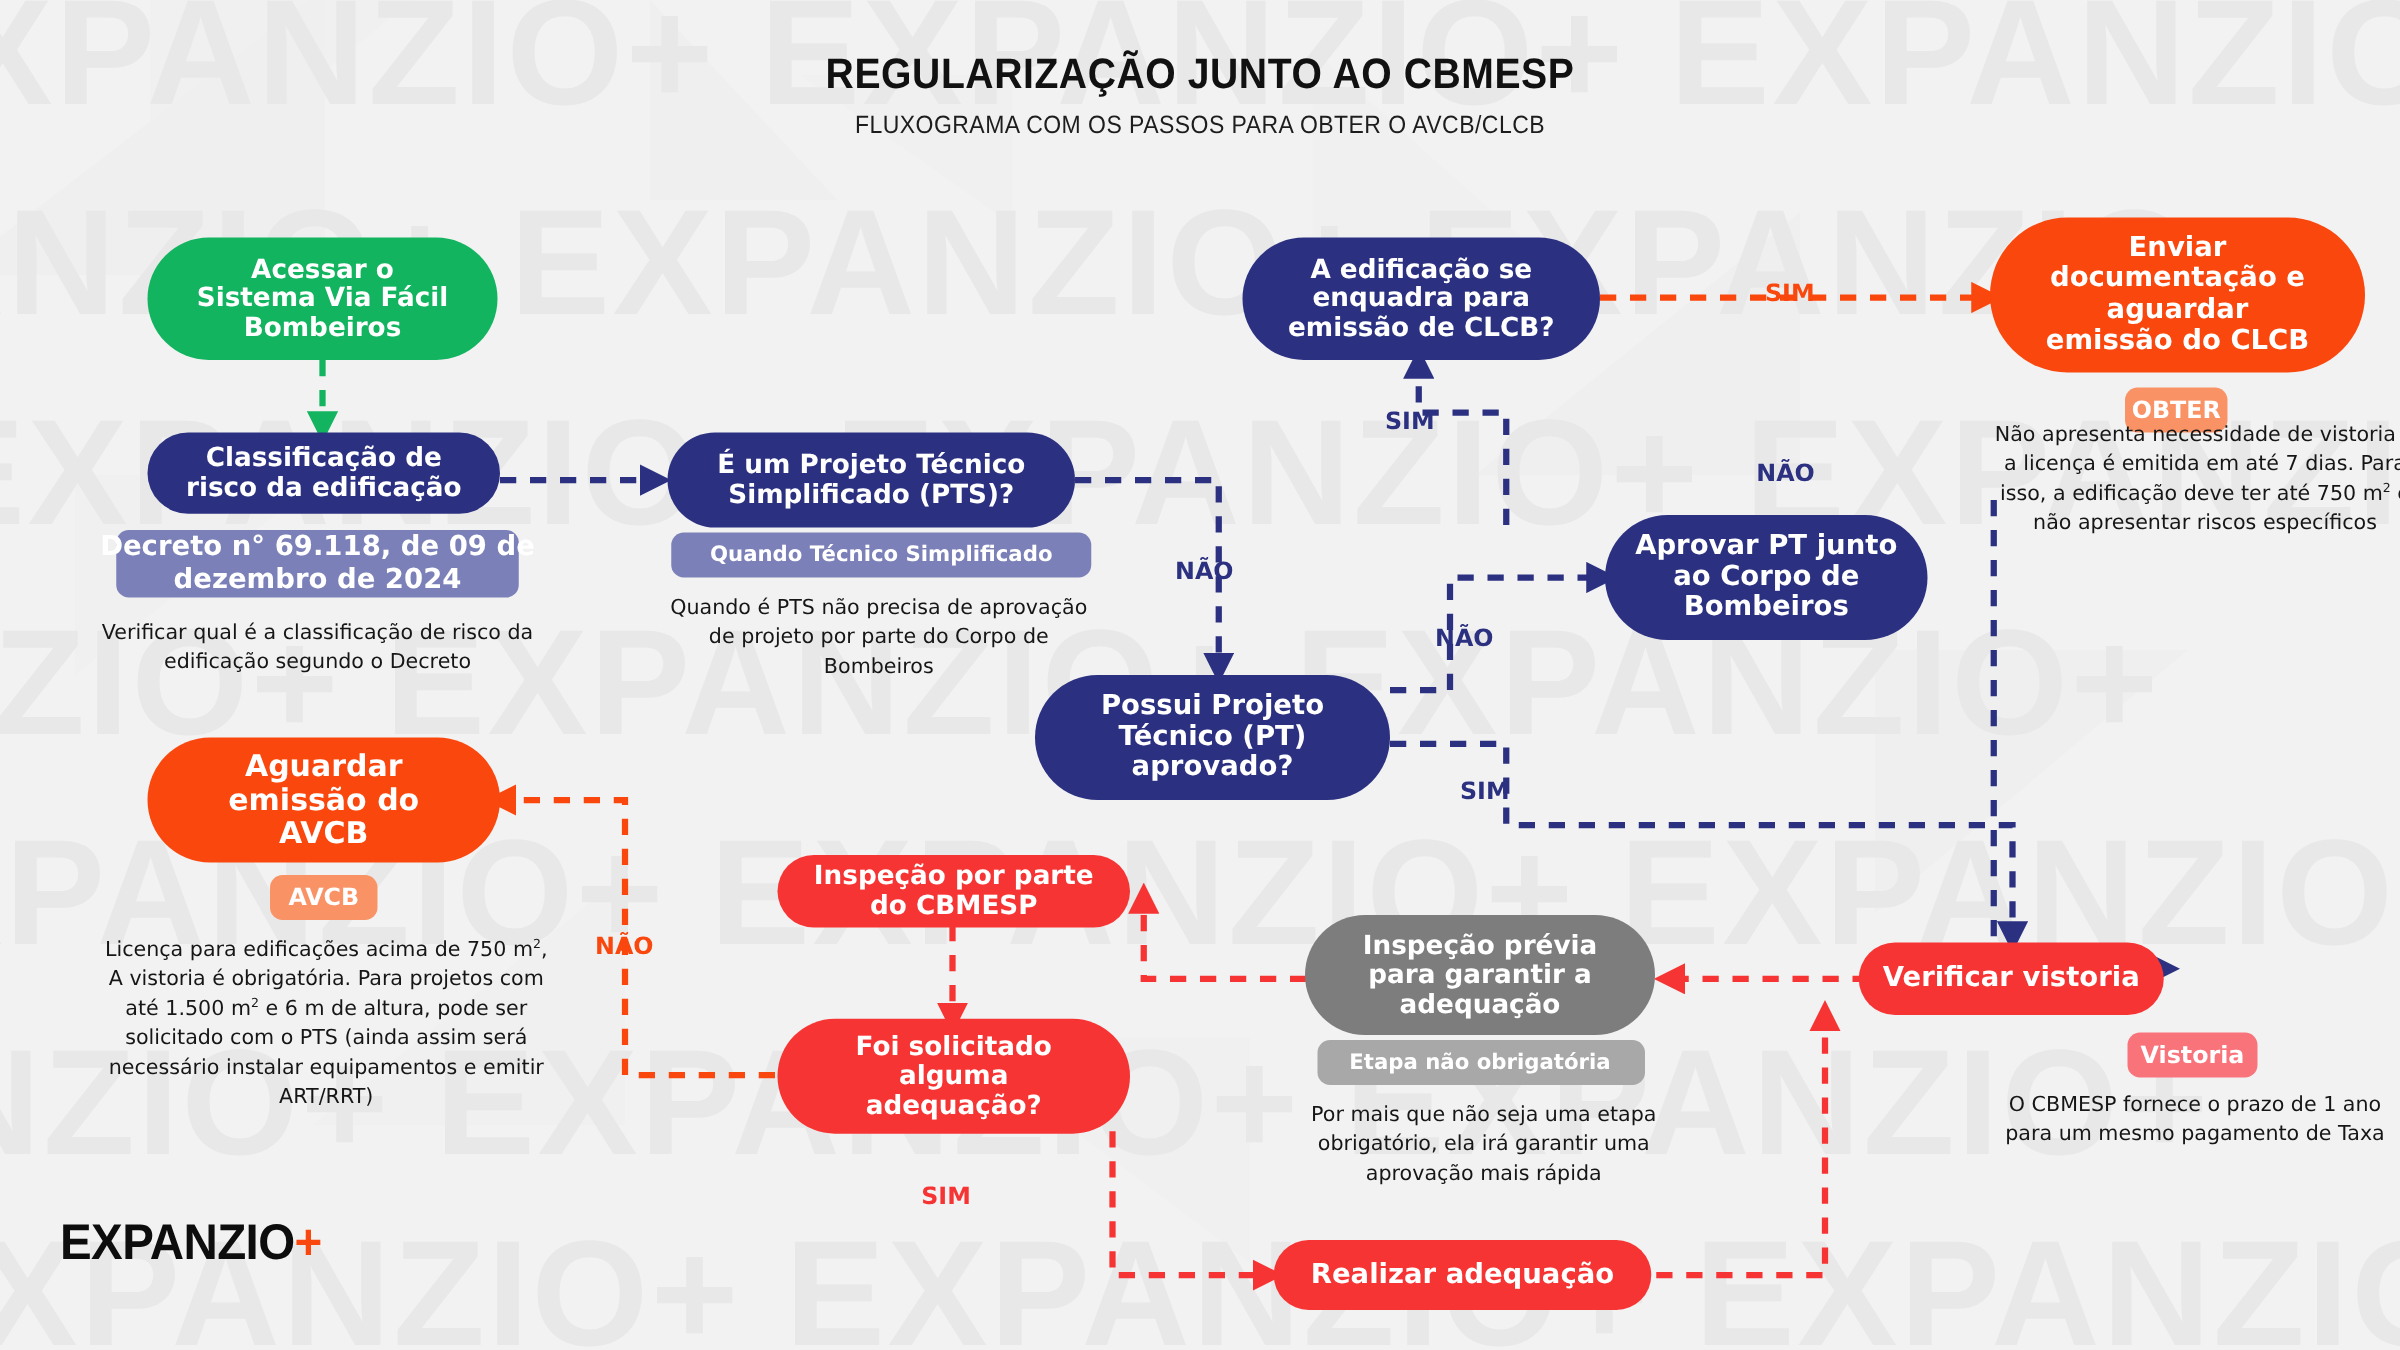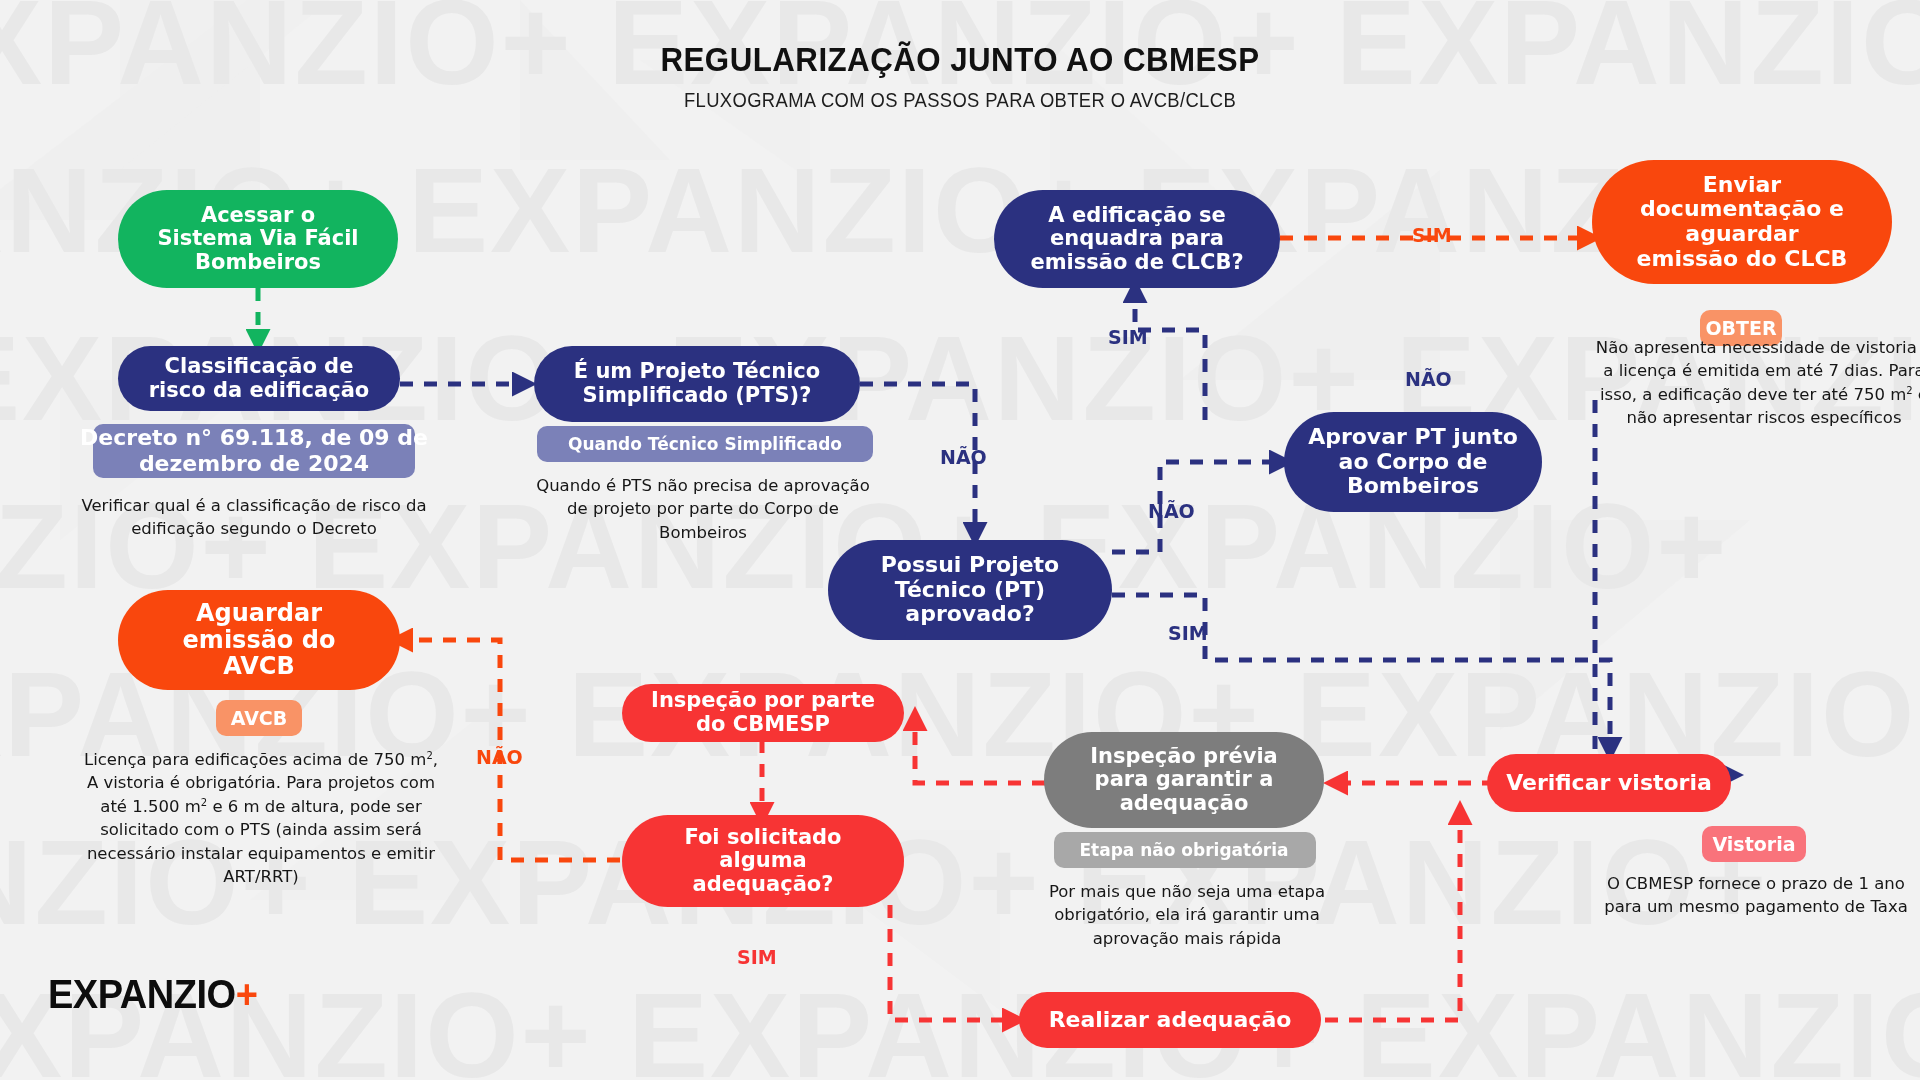--- a/index.html
+++ b/index.html
@@ -272,21 +272,21 @@
   </div>
 
   <div class="node navy" style="left:994px;top:190px;width:286px;height:98px;font-size:21px;">
     <span>A edificação se<br>enquadra para<br>emissão de CLCB?</span>
   </div>
 
   <div class="node navy" style="left:828px;top:540px;width:284px;height:100px;font-size:22px;">
     <span>Possui Projeto<br>Técnico (PT)<br>aprovado?</span>
   </div>
 
-  <div class="node orange" style="left:1592px;top:160px;width:300px;height:124px;font-size:22px;">
+  <div class="node orange" style="left:1592px;top:174px;width:300px;height:124px;font-size:22px;">
     <span>Enviar<br>documentação e<br>aguardar<br>emissão do CLCB</span>
   </div>
 
   <div class="badge peach" style="left:1700px;top:310px;width:82px;height:36px;font-size:19px;">
     <span>OBTER</span>
   </div>
 
   <div class="caption" style="left:1570px;top:336px;width:340px;margin-left:24px;">
     <span>Não apresenta necessidade de vistoria e a licença é emitida em até 7 dias. Para isso, a edificação deve ter até 750 m<sup>2</sup> e não apresentar riscos específicos</span>
   </div>

